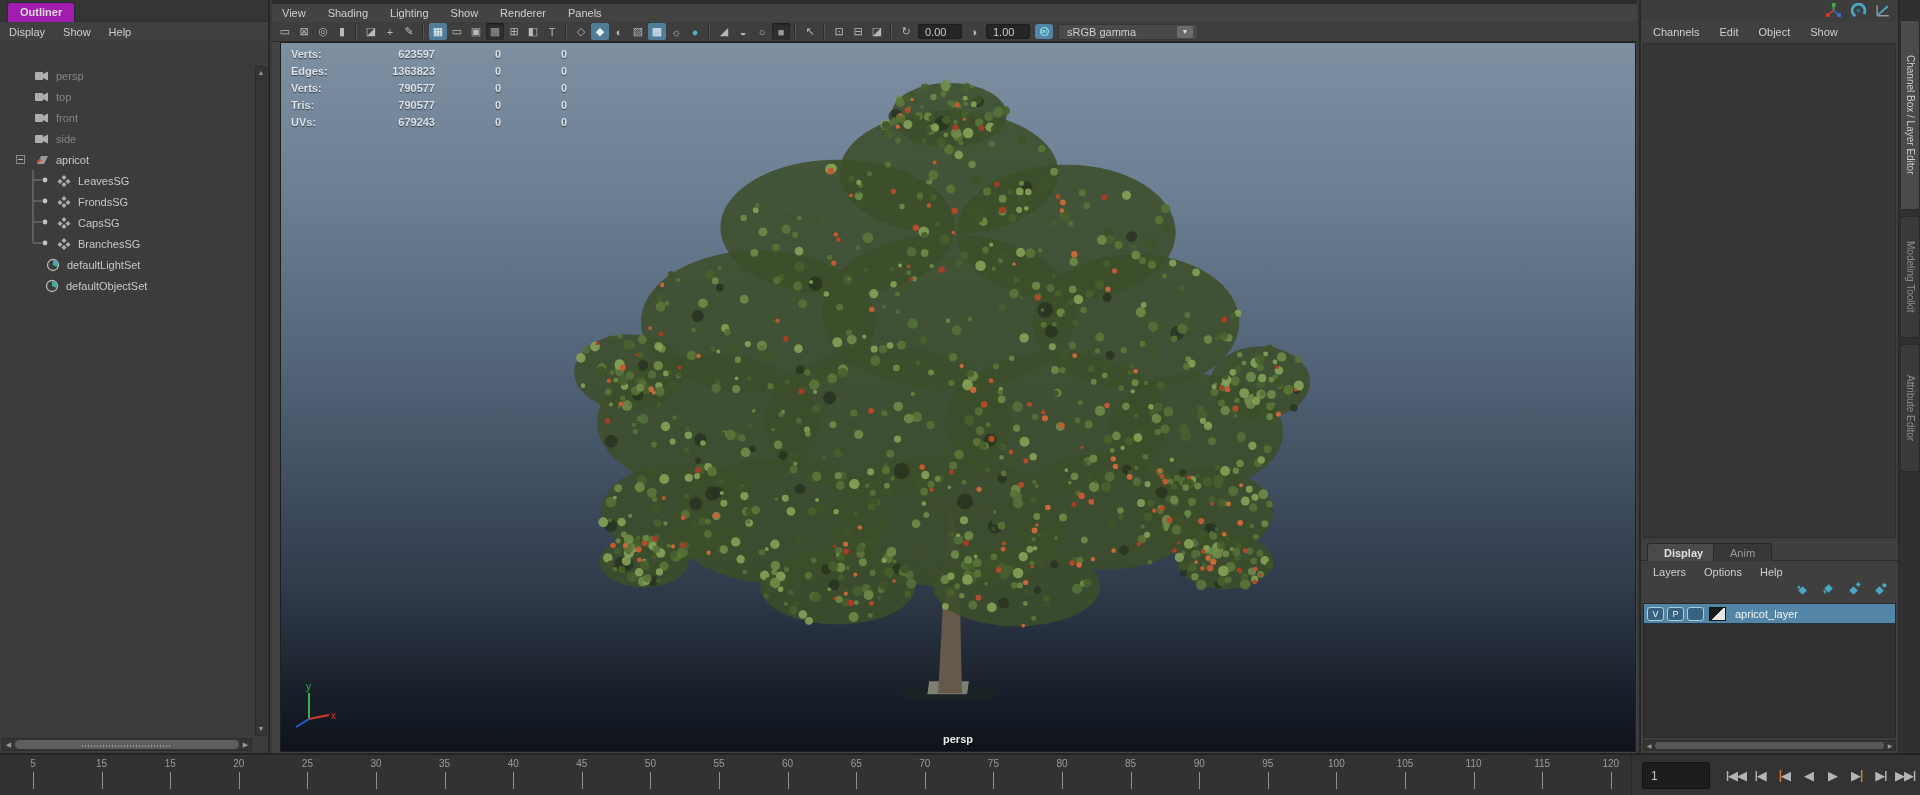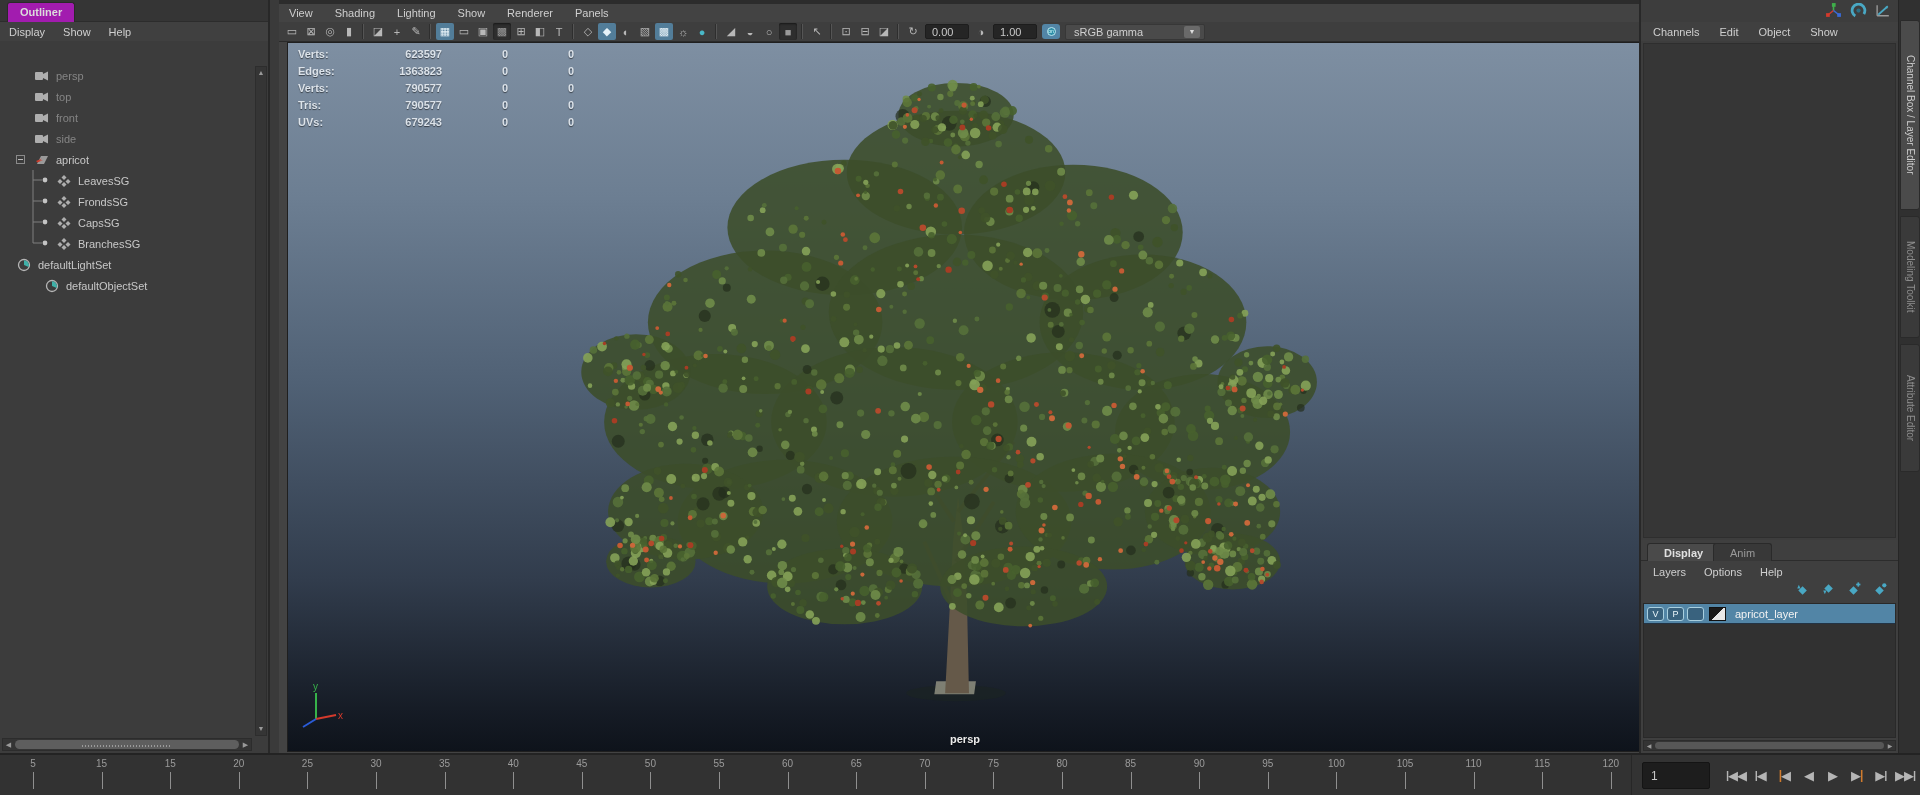--- a/index.html
+++ b/index.html
@@ -31,21 +31,21 @@
   #o-vscroll .arr { position:absolute; left:0; right:0; height:12px; color:#999; font-size:7px; text-align:center; line-height:12px; }
   #o-vscroll .up { top:0; } #o-vscroll .down { bottom:0; }
   #o-hscroll { position:absolute; left:2px; right:16px; bottom:2px; height:13px; background:#343434; border:1px solid #2c2c2c; }
   #o-hscroll .arr { position:absolute; top:0; bottom:0; width:11px; color:#999; font-size:7px; text-align:center; line-height:12px; }
   #o-hscroll .left { left:0; } #o-hscroll .right { right:0; }
   #o-hscroll .thumb { position:absolute; left:12px; right:12px; top:1px; bottom:1px; background:#5e5e5e; border-radius:5px; }
   #o-hscroll .grip { position:absolute; left:30%; right:30%; top:5px; height:2px;
     background:repeating-linear-gradient(90deg,#9a9a9a 0 1px,transparent 1px 3px); }
 
   
-  #viewport-panel { left:279px; top:0; width:1365px; height:753px; background:#434343; }
+  #viewport-panel { left:272px; top:0; width:1365px; height:753px; background:#434343; }
   #vp-topstrip { position:absolute; left:0; top:0; right:0; height:4px; background:#2c2c2c; }
   #vp-menus { position:absolute; left:0; top:4px; right:0; height:18px; display:flex; gap:22px; padding-left:10px; align-items:center; background:#434343; }
   #vp-toolbar { position:absolute; left:0; top:22px; right:0; height:20px; background:#3e3e3e; border-bottom:1px solid #2a2a2a; display:flex; align-items:center; padding-left:4px; gap:1px; }
   .tb-btn { width:18px; height:17px; display:flex; align-items:center; justify-content:center; color:#b8b8b8; font-size:11px; border-radius:2px; cursor:default; }
   .tb-btn.active { background:#527d99; color:#e6f2f8; }
   .tb-btn.pressed { background:#2e2e2e; color:#9a9a9a; box-shadow:inset 0 1px 2px rgba(0,0,0,.5); }
   .tb-btn.teal { color:#49b8c8; }
   .tb-sep { width:5px; height:15px; margin:0 2px; background:
     linear-gradient(90deg, transparent 1px, #2e2e2e 1px 2px, #555 2px 3px, transparent 3px); }
   .tb-field { width:44px; height:15px; background:#252525; border:1px solid #1d1d1d; border-radius:2px; color:#c8c8c8; display:flex; align-items:center; padding-left:6px; margin:0 2px; }
@@ -224,21 +224,21 @@
         <span class="oicon">
           <svg width="16" height="14" viewBox="0 0 16 14">
             <path d="M8 1 L10.5 3.5 L8 6 L5.5 3.5 Z" fill="#aeaeae"></path>
             <path d="M4 5 L6.5 7.5 L4 10 L1.5 7.5 Z" fill="#aeaeae"></path>
             <path d="M12 5 L14.5 7.5 L12 10 L9.5 7.5 Z" fill="#aeaeae"></path>
             <path d="M8 8 L10.5 10.5 L8 13 L5.5 10.5 Z" fill="#aeaeae"></path>
           </svg>
         </span>
         <span class="lbl">BranchesSG</span>
       </div>
-      <div class="o-row" style="padding-left: 16px;">
+      <div class="o-row" style="padding-left: 45px;">
         <span class="oicon">
           <svg width="16" height="14" viewBox="0 0 16 14">
             <circle cx="8" cy="7" r="5.5" fill="none" stroke="#b5b5b5" stroke-width="1.3"></circle>
             <path d="M8 7 L8 2.2 A5 5 0 0 1 12.6 9 Z" fill="#3fb0a8"></path>
           </svg>
         </span>
         <span class="lbl">defaultLightSet</span>
       </div>
       <div class="o-row" style="padding-left: 44px;">
         <span class="oicon">

